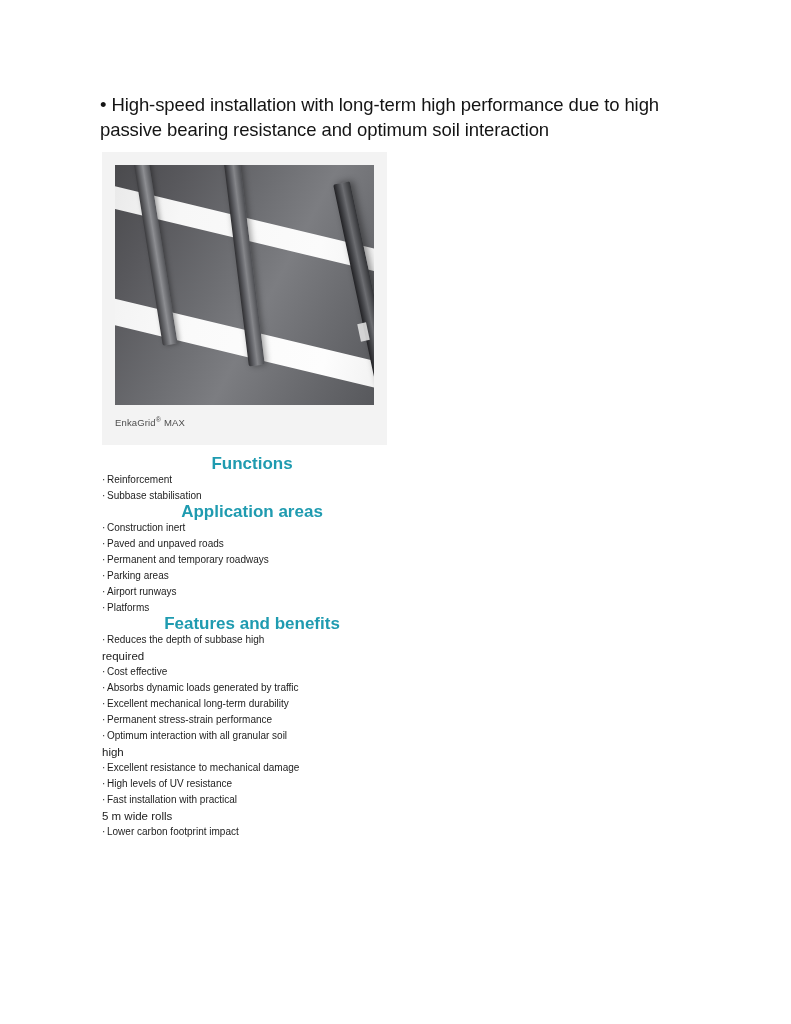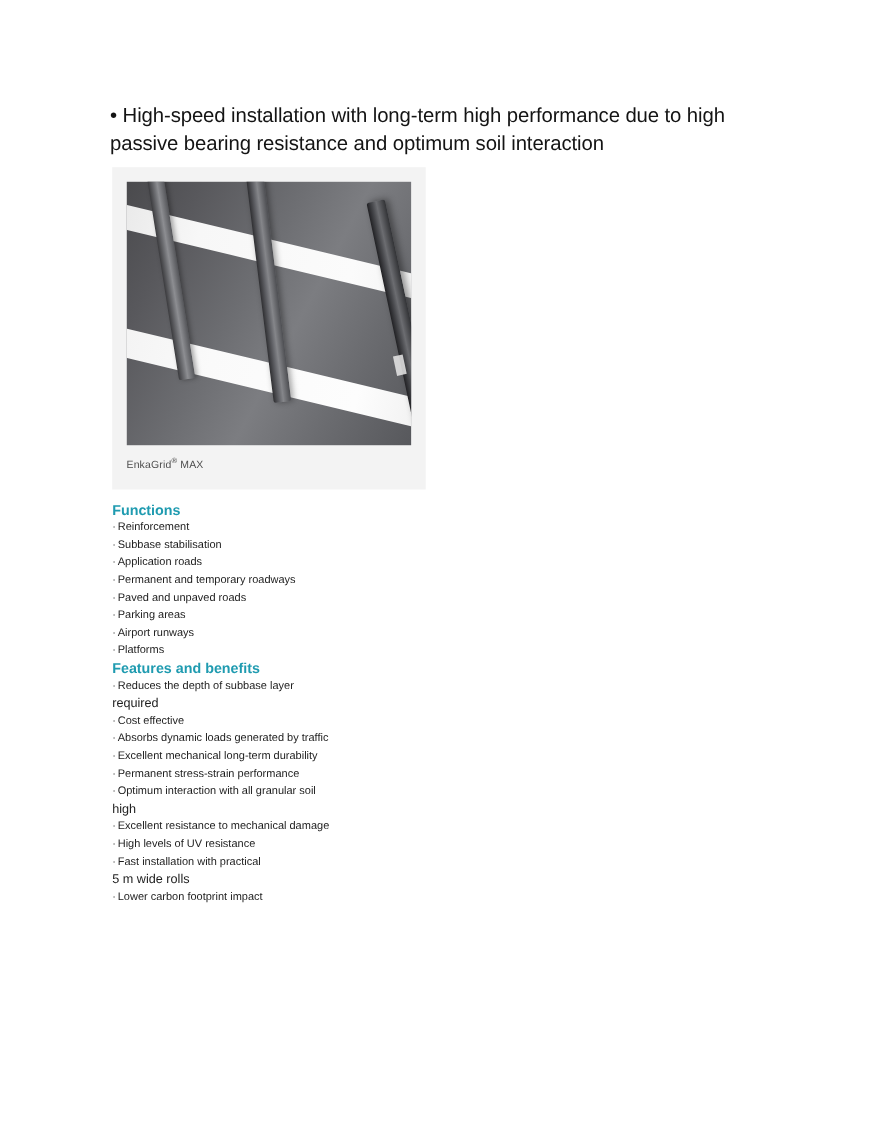--- a/index.html
+++ b/index.html
@@ -145,26 +145,27 @@
   }
 
   
   .spec {
     position: absolute;
     left: 92px;
     top: 456px;
     width: 300px;
   }
   .spec-heading {
-    font-size: 13px;
+    font-size: 17px;
     font-weight: bold;
     line-height: 16px;
     color: #1f9bb0;
     letter-spacing: 0px;
     margin: 0;
+    text-align: center;
   }
   .spec-item {
     font-size: 10px;
     line-height: 16px;
     color: #1c1c1c;
     white-space: nowrap;
     margin: 0;
   }
   .spec-item .dot {
     display: inline-block;
@@ -199,29 +200,30 @@
     </div>
     <div class="photo-caption"><span>EnkaGrid</span><sup>®</sup><span> MAX</span></div>
   </div>
 
   <div class="spec">
 
     <p class="spec-heading">Functions</p>
     <p class="spec-item"><span class="dot">·</span><span>Reinforcement</span></p>
     <p class="spec-item"><span class="dot">·</span><span>Subbase stabilisation</span></p>
 
-    <p class="spec-item"><span class="dot">·</span><span>Application roads</span></p>
+    <p class="spec-heading">Application areas</p>
+    <p class="spec-item"><span class="dot">·</span><span>Construction inert</span></p>
+    <p class="spec-item"><span class="dot">·</span><span>Paved and unpaved roads</span></p>
     <p class="spec-item"><span class="dot">·</span><span>Permanent and temporary roadways</span></p>
-    <p class="spec-item"><span class="dot">·</span><span>Paved and unpaved roads</span></p>
     <p class="spec-item"><span class="dot">·</span><span>Parking areas</span></p>
     <p class="spec-item"><span class="dot">·</span><span>Airport runways</span></p>
     <p class="spec-item"><span class="dot">·</span><span>Platforms</span></p>
 
     <p class="spec-heading">Features and benefits</p>
-    <p class="spec-item"><span class="dot">·</span><span>Reduces the depth of subbase layer</span></p>
+    <p class="spec-item"><span class="dot">·</span><span>Reduces the depth of subbase high</span></p>
     <p class="spec-cont">required</p>
     <p class="spec-item"><span class="dot">·</span><span>Cost effective</span></p>
     <p class="spec-item"><span class="dot">·</span><span>Absorbs dynamic loads generated by traffic</span></p>
     <p class="spec-item"><span class="dot">·</span><span>Excellent mechanical long-term durability</span></p>
     <p class="spec-item"><span class="dot">·</span><span>Permanent stress-strain performance</span></p>
     <p class="spec-item"><span class="dot">·</span><span>Optimum interaction with all granular soil</span></p>
     <p class="spec-cont">high</p>
     <p class="spec-item"><span class="dot">·</span><span>Excellent resistance to mechanical damage</span></p>
     <p class="spec-item"><span class="dot">·</span><span>High levels of UV resistance</span></p>
     <p class="spec-item"><span class="dot">·</span><span>Fast installation with practical</span></p>

